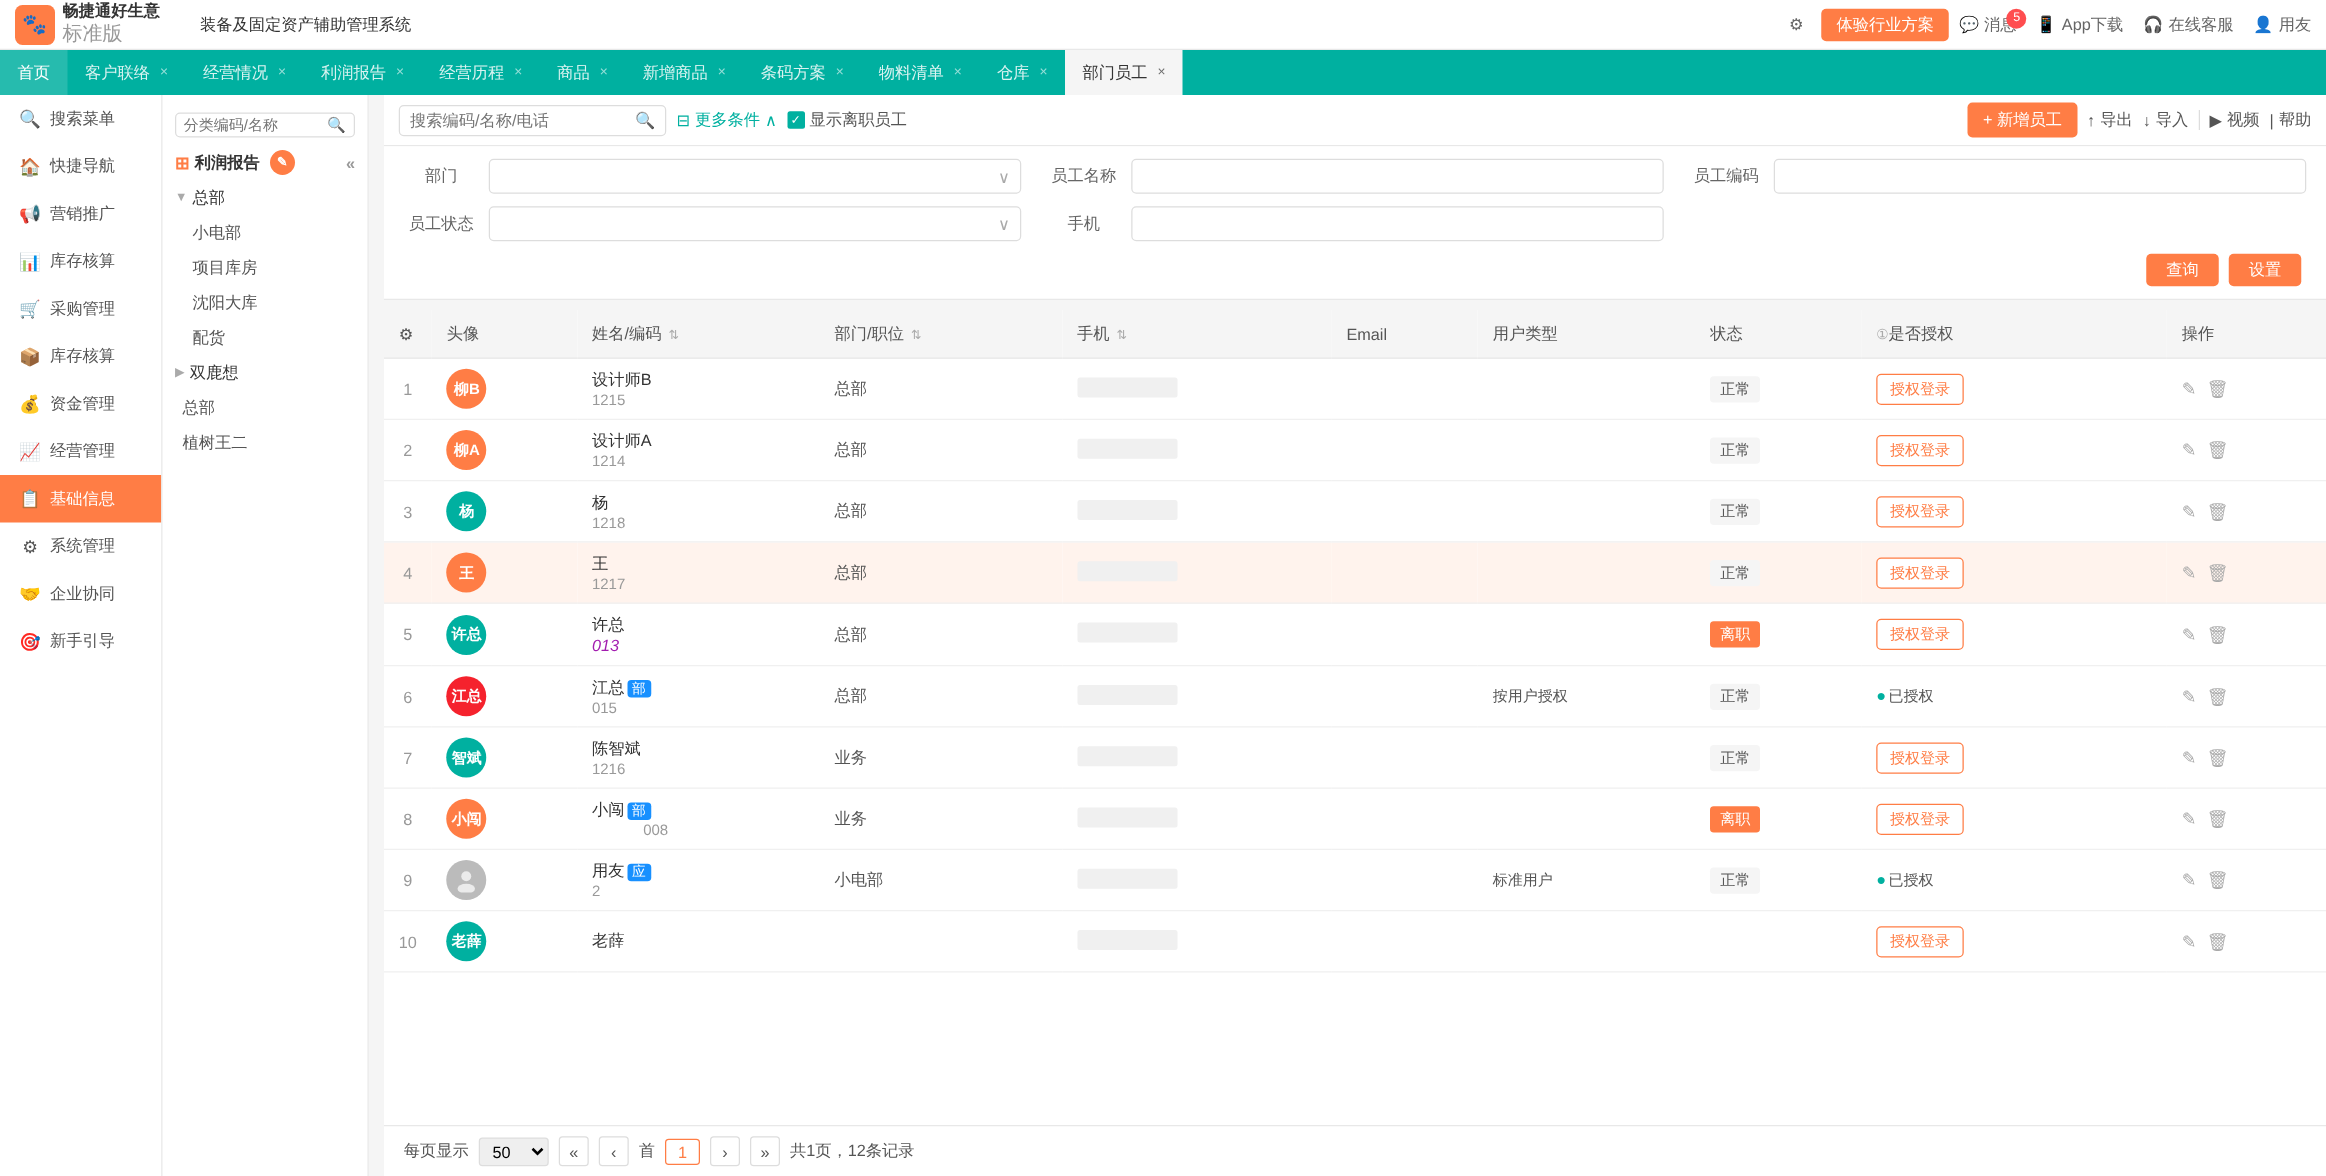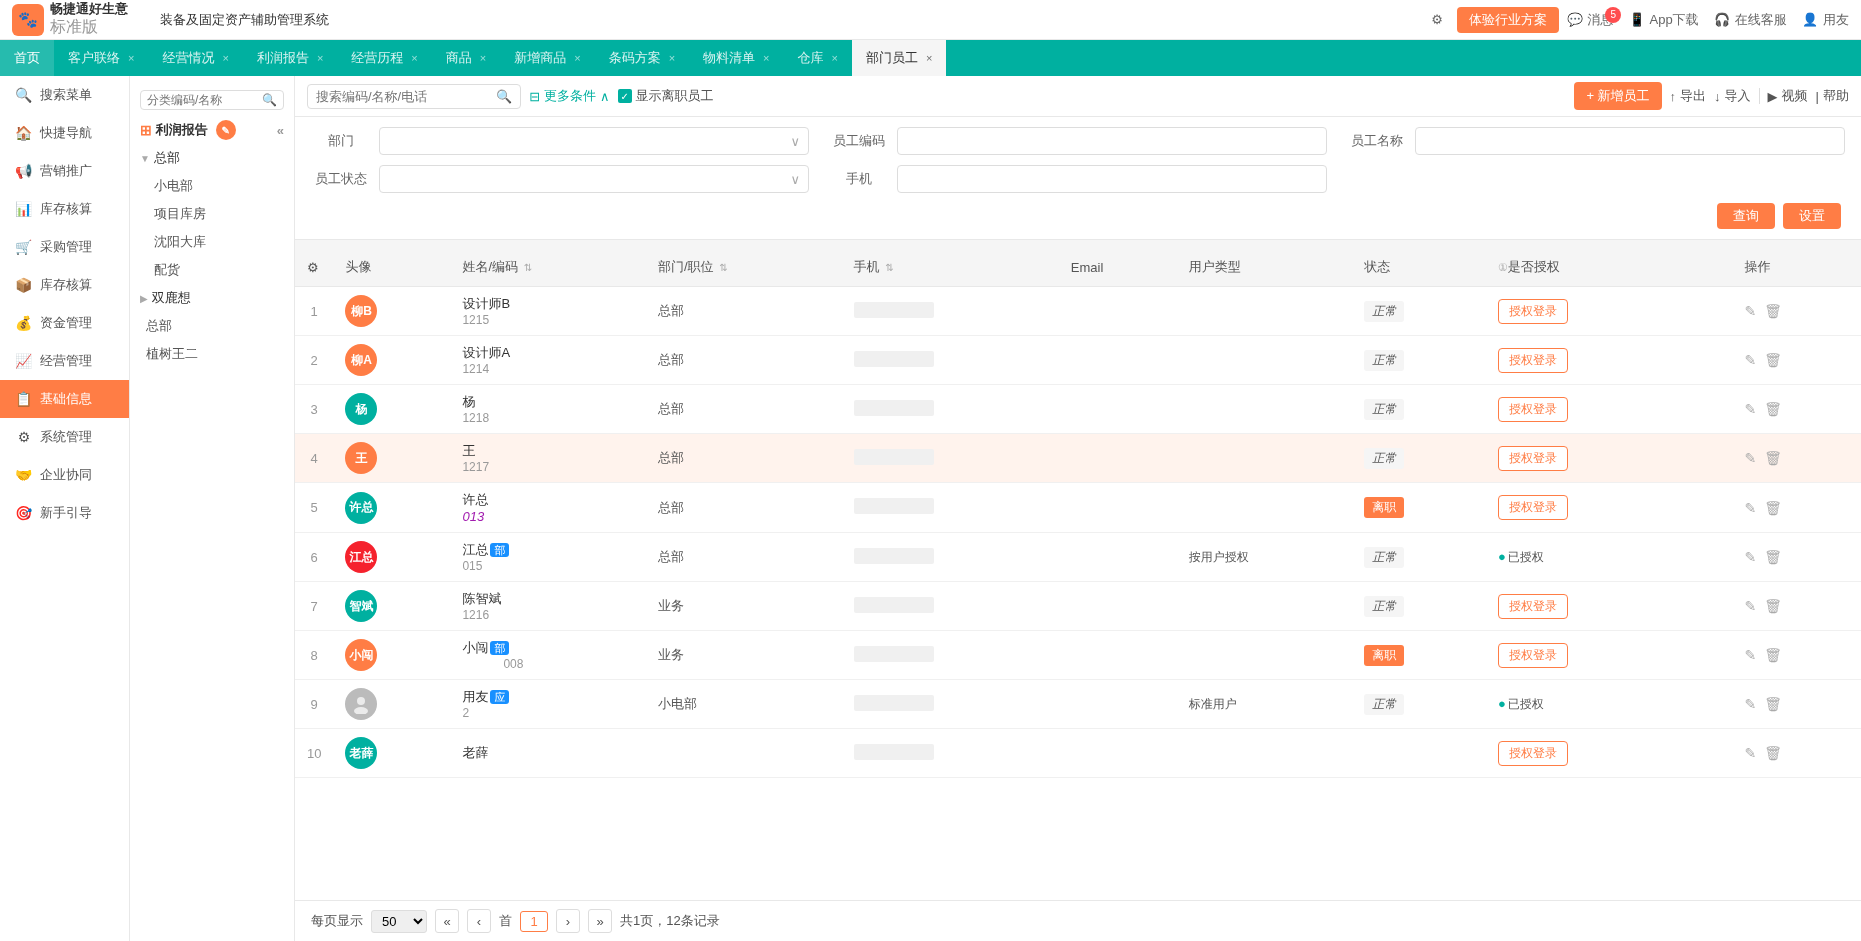--- a/index.html
+++ b/index.html
@@ -28,21 +28,21 @@
     
     .main-layout { display: flex; flex: 1; overflow: hidden; }
 
     
     .sidebar { width: 130px; background: white; border-right: 1px solid #e8e8e8; display: flex; flex-direction: column; overflow-y: auto; }
     .sidebar-item { display: flex; align-items: center; gap: 8px; padding: 10px 16px; cursor: pointer; color: #555; font-size: 13px; }
     .sidebar-item.active { background: #ff7d45; color: white; }
     .sidebar-item .s-icon { width: 16px; height: 16px; display: flex; align-items: center; justify-content: center; font-size: 14px; }
 
     
-    .content-area { flex: 1; display: flex; overflow: hidden; }
+    .content-area { flex: 1; display: flex; overflow: hidden; gap: 12px; }
 
     
     .dept-panel { width: 165px; background: white; border-right: 1px solid #e8e8e8; display: flex; flex-direction: column; overflow-y: auto; padding: 8px 0; }
     .dept-panel-header { display: flex; align-items: center; gap: 4px; padding: 6px 10px; }
     .dept-search { display: flex; align-items: center; border: 1px solid #ddd; border-radius: 4px; padding: 2px 6px; flex: 1; }
     .dept-search input { border: none; outline: none; font-size: 12px; width: 100%; }
     .dept-all { display: flex; align-items: center; gap: 4px; padding: 4px 10px; font-size: 13px; color: #333; cursor: pointer; font-weight: bold; }
     .dept-all .round-btn { width: 20px; height: 20px; border-radius: 50%; background: #ff7d45; color: white; display: flex; align-items: center; justify-content: center; font-size: 10px; cursor: pointer; }
     .dept-collapse-btn { margin-left: auto; cursor: pointer; color: #999; }
     .dept-node { padding: 5px 10px 5px 16px; cursor: pointer; color: #555; font-size: 13px; display: flex; align-items: center; gap: 4px; }
@@ -70,21 +70,21 @@
     thead tr { background: #f5f5f5; }
     th { padding: 10px 12px; text-align: left; font-weight: 500; color: #555; font-size: 13px; border-bottom: 1px solid #e8e8e8; white-space: nowrap; }
     td { padding: 8px 12px; color: #333; font-size: 13px; border-bottom: 1px solid #f0f0f0; vertical-align: middle; }
     tbody tr.highlighted { background: #fff3ed; }
     .avatar { width: 32px; height: 32px; border-radius: 50%; display: flex; align-items: center; justify-content: center; font-size: 13px; color: white; font-weight: bold; }
     .av-orange { background: #ff7d45; }
     .av-teal { background: #00b0a0; }
     .av-gray { background: #bbb; }
     .av-red { background: #f5222d; }
     .tag-blue { background: #1890ff; color: white; border-radius: 3px; padding: 1px 4px; font-size: 11px; margin-left: 2px; }
-    .status-normal { color: #555; background: #f5f5f5; border-radius: 3px; padding: 2px 8px; display: inline-block; font-size: 12px; font-style: italic; }
+    .status-normal { color: #555; background: #f5f5f5; border-radius: 3px; padding: 2px 8px; display: inline-block; font-size: 12px; }
     .status-resigned { color: #fff; background: #ff7d45; border-radius: 3px; padding: 2px 8px; display: inline-block; font-size: 12px; }
     .auth-btn { border: 1px solid #ff7d45; color: #ff7d45; border-radius: 4px; padding: 3px 10px; background: white; cursor: pointer; font-size: 12px; }
     .authorized { color: #555; font-size: 12px; }
     .authorized-dot { color: #00b0a0; margin-right: 2px; }
     .blur-text { color: #ccc; background: #f0f0f0; border-radius: 2px; height: 16px; display: inline-block; min-width: 80px; }
     .action-icons { display: flex; gap: 8px; align-items: center; }
     .action-icon { color: #aaa; cursor: pointer; font-size: 14px; }
     .sort-icon { color: #aaa; font-size: 10px; margin-left: 2px; }
 
     
@@ -326,27 +326,27 @@
           <div class="filter-row-item">
             <span class="lbl">部门</span>
             <div class="ctrl">
               <div class="select-ctrl">
                 <span></span>
                 <span style="color:#aaa;">∨</span>
               </div>
             </div>
           </div>
           <div class="filter-row-item">
-            <span class="lbl">员工编码</span>
+            <span class="lbl">员工名称</span>
             <div class="ctrl">
               <input class="input-ctrl" type="text" style="">
             </div>
           </div>
           <div class="filter-row-item">
-            <span class="lbl">员工名称</span>
+            <span class="lbl">员工编码</span>
             <div class="ctrl">
               <input class="input-ctrl" type="text" style="">
             </div>
           </div>
           <div class="filter-row-item">
             <span class="lbl">员工状态</span>
             <div class="ctrl">
               <div class="select-ctrl">
                 <span></span>
                 <span style="color:#aaa;">∨</span>

